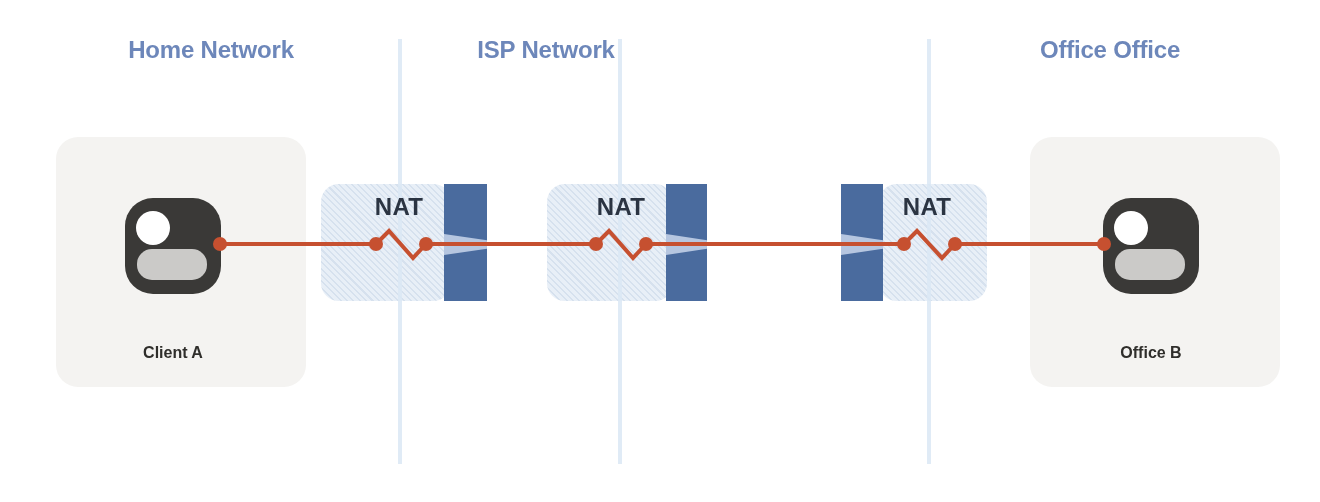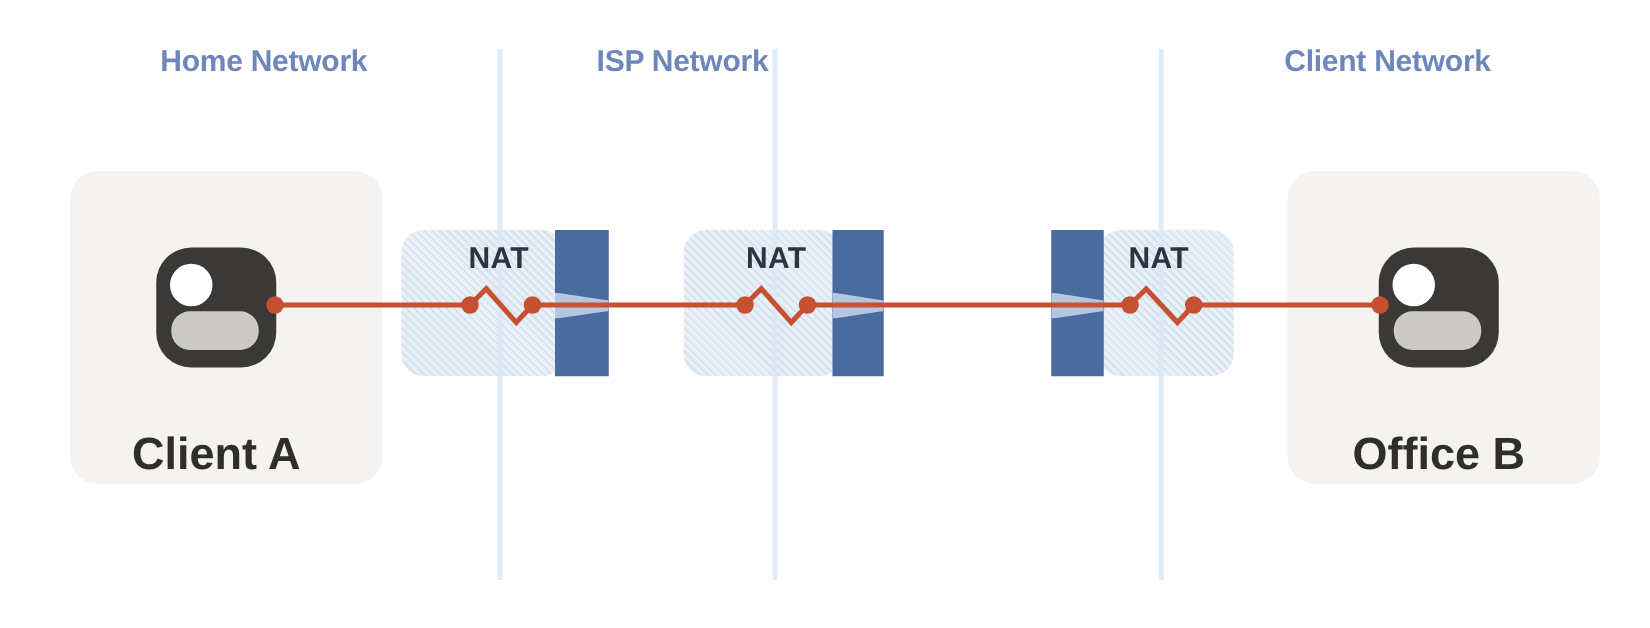--- a/index.html
+++ b/index.html
@@ -35,21 +35,21 @@
     background:var(--client-card);z-index:1;}
   .client-card.a{left:56px;}
   .client-card.b{left:1030px;}
 
   .device-icon{position:absolute;top:61px;width:96px;height:96px;border-radius:28px;background:var(--device-dark);}
   .client-card.a .device-icon{left:69px;}
   .client-card.b .device-icon{left:73px;}
   .device-head{position:absolute;left:11px;top:13px;width:34px;height:34px;border-radius:50%;background:#ffffff;}
   .device-body{position:absolute;left:12px;top:51px;width:70px;height:31px;border-radius:15px;background:var(--device-body);}
 
-  .client-label{position:absolute;top:345px;transform:translateX(-50%);font-size:36px;font-weight:700;
+  .client-label{position:absolute;top:345px;transform:translateX(-50%);font-size:16px;font-weight:700;
     color:var(--client-label);white-space:nowrap;z-index:1;line-height:1;}
   .client-label.a{left:173px;}
   .client-label.b{left:1151px;}
 
   .nat-group{position:absolute;top:184px;height:117px;z-index:1;}
   .nat-group.n1{left:321px;width:166px;}
   .nat-group.n2{left:547px;width:160px;}
   .nat-group.n3{left:841px;width:146px;}
 
   .nat-hatch{position:absolute;top:0;height:117px;border-radius:18px;
@@ -81,21 +81,21 @@
 <body>
 
 <div class="canvas">
 
   <div class="vline v1"></div>
   <div class="vline v2"></div>
   <div class="vline v3"></div>
 
   <div class="zone-label z1">Home Network</div>
   <div class="zone-label z2">ISP Network</div>
-  <div class="zone-label z3">Client Network</div>
+  <div class="zone-label z3">Office Office</div>
 
   <div class="client-card a">
     <div class="device-icon">
       <div class="device-head"></div>
       <div class="device-body"></div>
     </div>
   </div>
   <div class="client-label a">Client A</div>
 
   <div class="client-card b">

